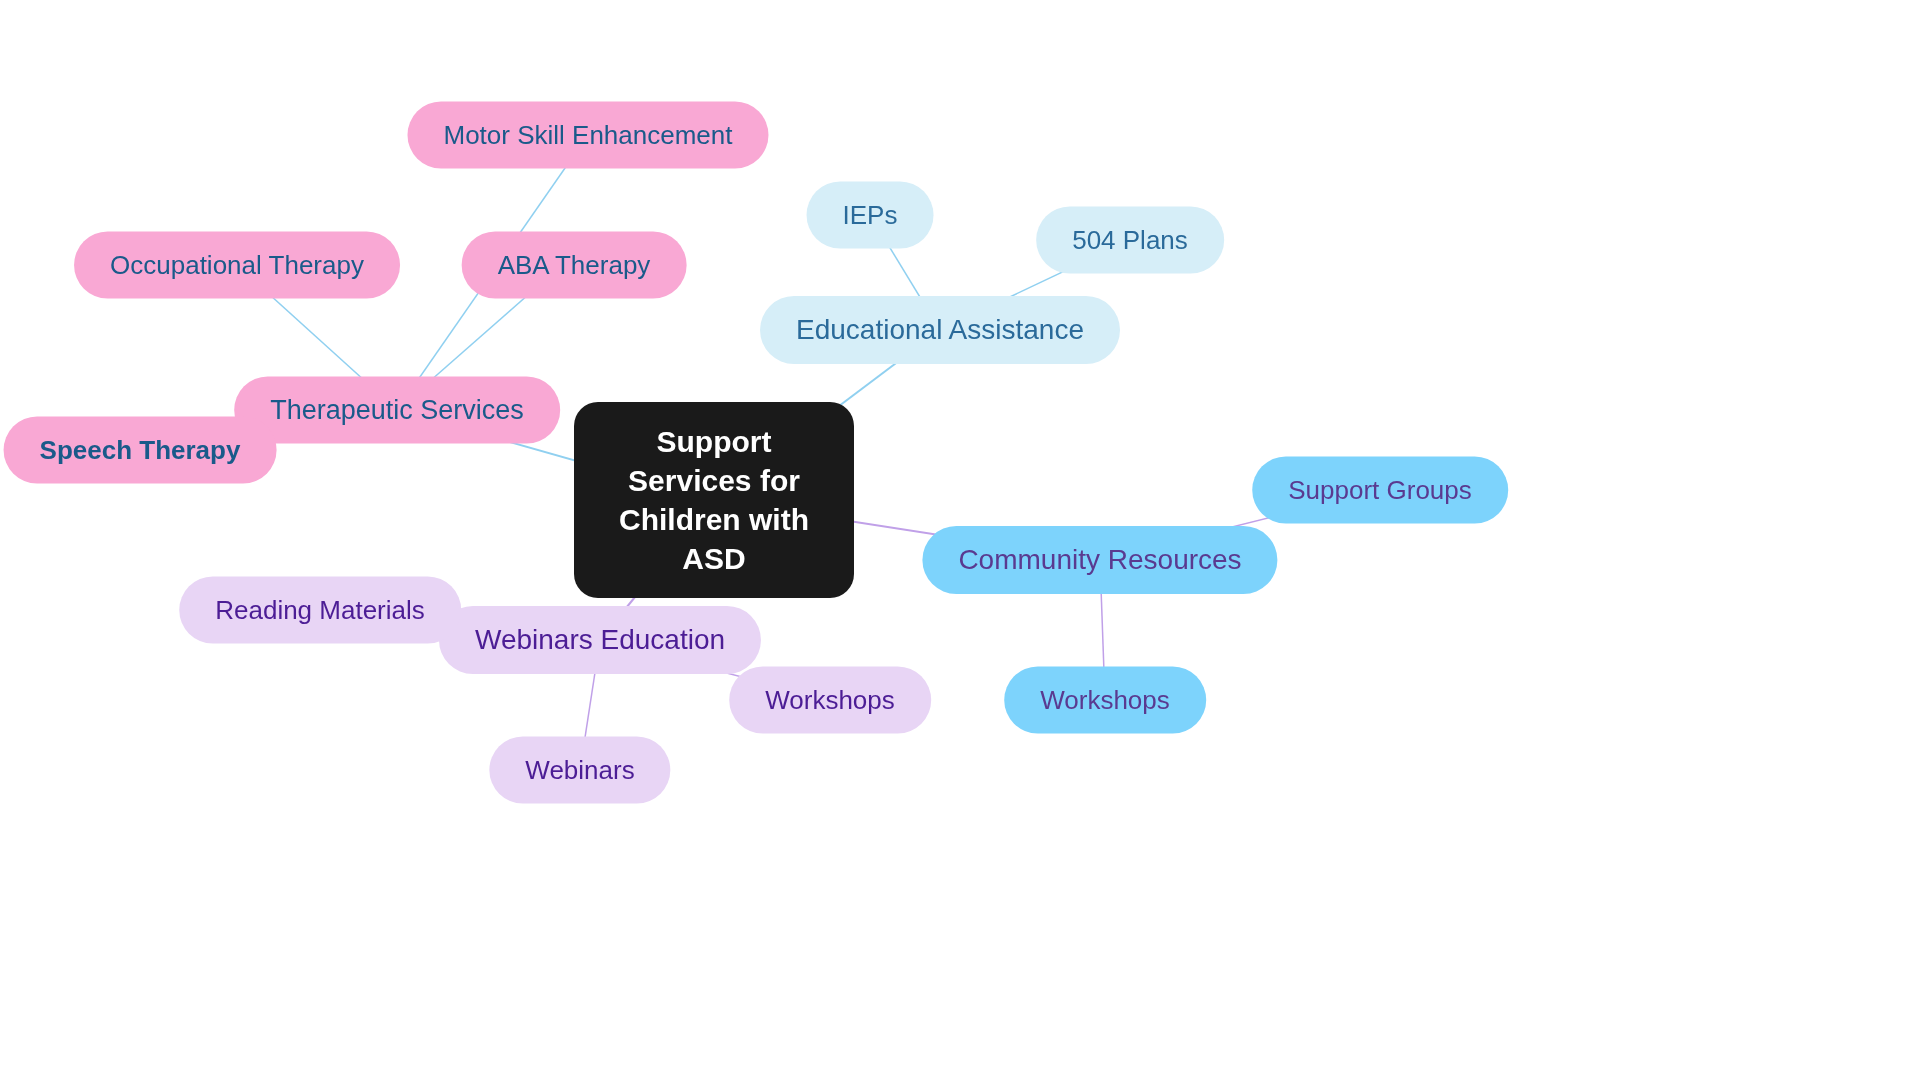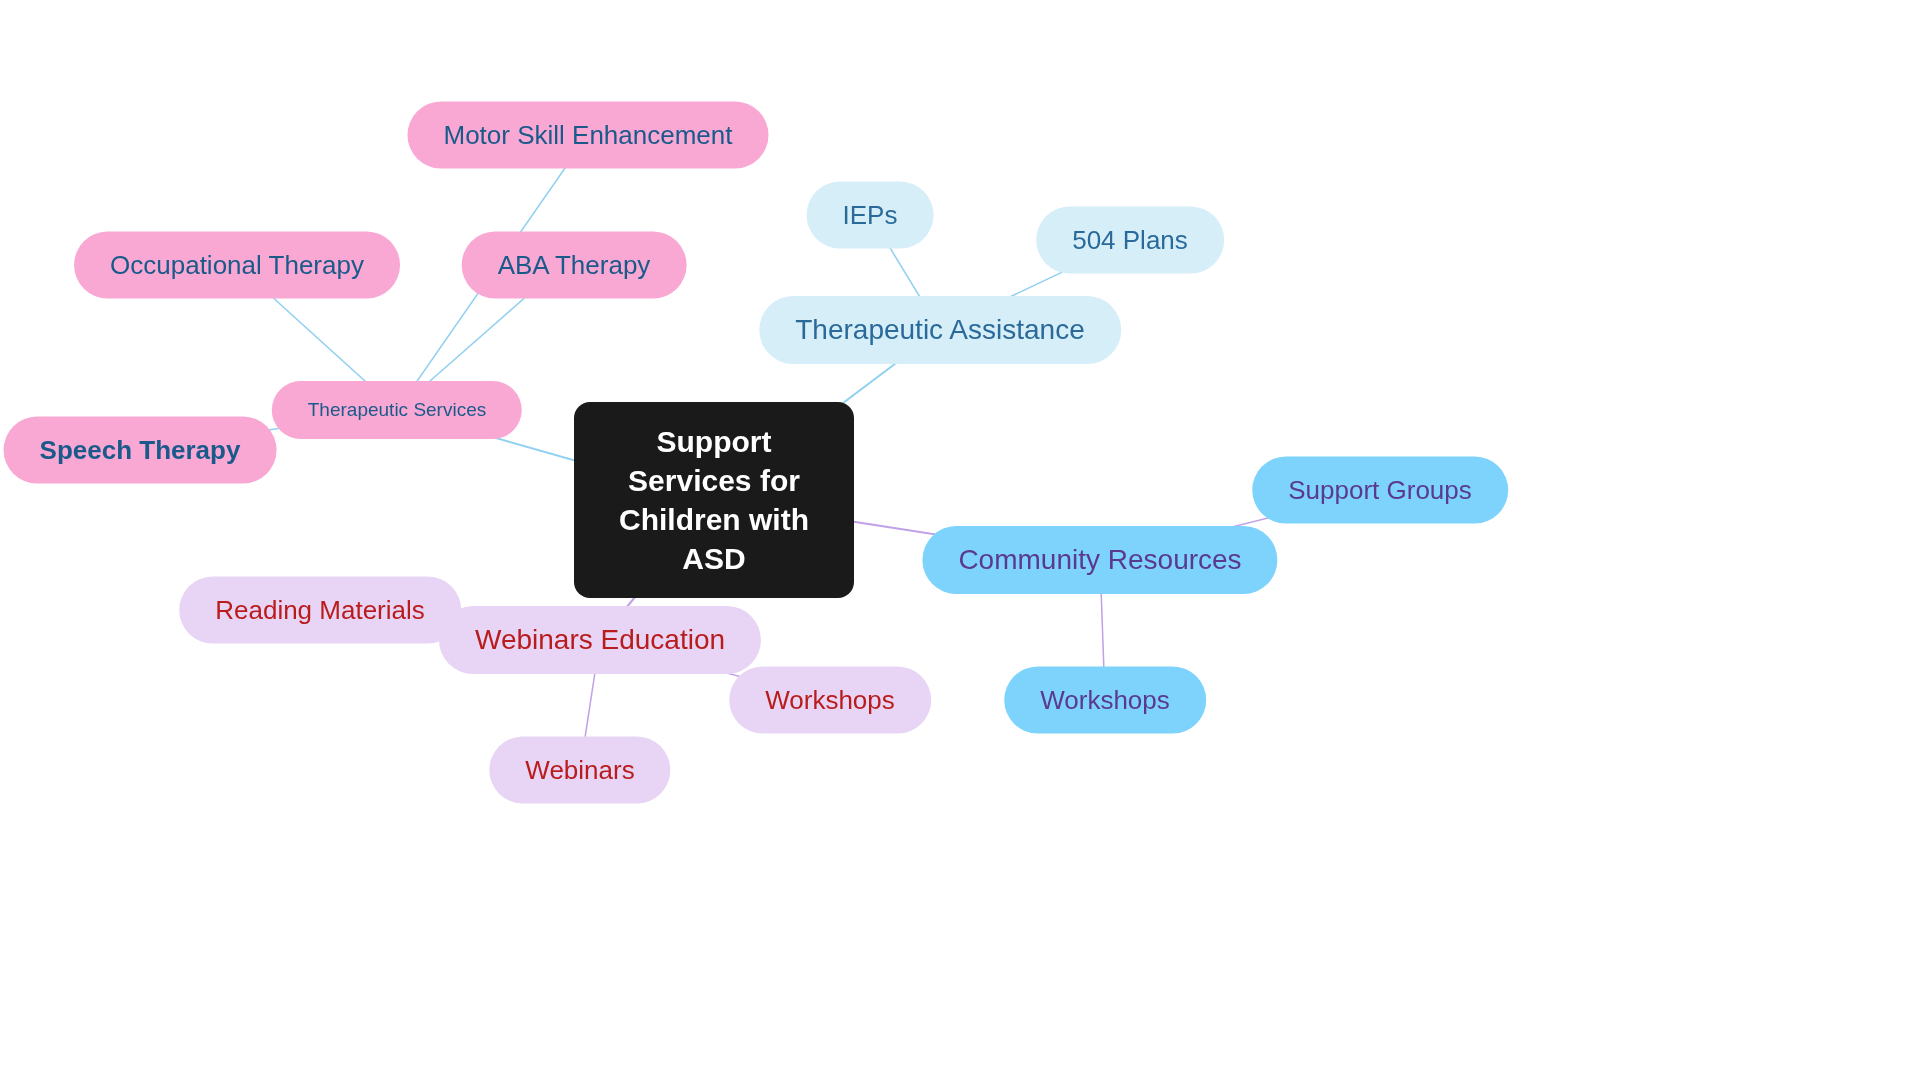--- a/index.html
+++ b/index.html
@@ -28,40 +28,40 @@
       font-size: 28px;
       font-weight: 400;
       cursor: default;
       transform: translate(-50%, -50%);
     }
     .node-center {
       background: #1a1a1a;
       color: #ffffff;
       font-size: 30px;
       font-weight: 600;
-      border-radius: 16px;
+      border-radius: 24px;
       padding: 20px 40px;
       width: 280px;
       line-height: 1.3;
     }
     .node-blue {
       background: #f9a8d4;
       color: #1a5a8a;
       border: none;
       padding: 18px 36px;
     }
     .node-blue-light {
       background: #d6eef8;
       color: #2a6a9a;
       border: none;
       padding: 18px 36px;
     }
     .node-purple {
       background: #e8d5f5;
-      color: #b91c1c;
+      color: #4c1d95;
       border: none;
       padding: 18px 36px;
     }
     .node-purple-light {
       background: #7dd3fc;
       color: #5a3a90;
       border: none;
       padding: 18px 36px;
     }
   </style>
@@ -89,31 +89,31 @@
   <line x1="1100" y1="560" x2="1380" y2="490" stroke="#c0a0e8" stroke-width="1.5"></line>
   <line x1="1100" y1="560" x2="1105" y2="700" stroke="#c0a0e8" stroke-width="1.5"></line>
 
   <line x1="600" y1="640" x2="320" y2="610" stroke="#c0a0e8" stroke-width="1.5"></line>
   <line x1="600" y1="640" x2="830" y2="700" stroke="#c0a0e8" stroke-width="1.5"></line>
   <line x1="600" y1="640" x2="580" y2="770" stroke="#c0a0e8" stroke-width="1.5"></line>
 </svg>
 
 <div class="node node-center" style="left: 714px; top: 500px;">Support Services for Children with ASD</div>
 
-<div class="node node-blue" style="left: 397px; top: 410px; font-size: 19px;">Therapeutic Services</div>
+<div class="node node-blue" style="left: 397px; top: 410px; font-size: 27px;">Therapeutic Services</div>
 
 <div class="node node-blue" style="left: 588px; top: 135px; font-size: 26px;">Motor Skill Enhancement</div>
 
 <div class="node node-blue" style="left: 574px; top: 265px; font-size: 26px;">ABA Therapy</div>
 
 <div class="node node-blue" style="left: 237px; top: 265px; font-size: 26px;">Occupational Therapy</div>
 
 <div class="node node-blue" style="left: 140px; top: 450px; font-size: 26px; font-weight: bold;">Speech Therapy</div>
 
-<div class="node node-blue-light" style="left: 940px; top: 330px; font-size: 28px;">Therapeutic Assistance</div>
+<div class="node node-blue-light" style="left: 940px; top: 330px; font-size: 28px;">Educational Assistance</div>
 
 <div class="node node-blue-light" style="left: 870px; top: 215px; font-size: 26px;">IEPs</div>
 
 <div class="node node-blue-light" style="left: 1130px; top: 240px; font-size: 26px;">504 Plans</div>
 
 <div class="node node-purple-light" style="left: 1100px; top: 560px; font-size: 28px;">Community Resources</div>
 
 <div class="node node-purple-light" style="left: 1380px; top: 490px; font-size: 26px;">Support Groups</div>
 
 <div class="node node-purple-light" style="left: 1105px; top: 700px; font-size: 26px;">Workshops</div>

